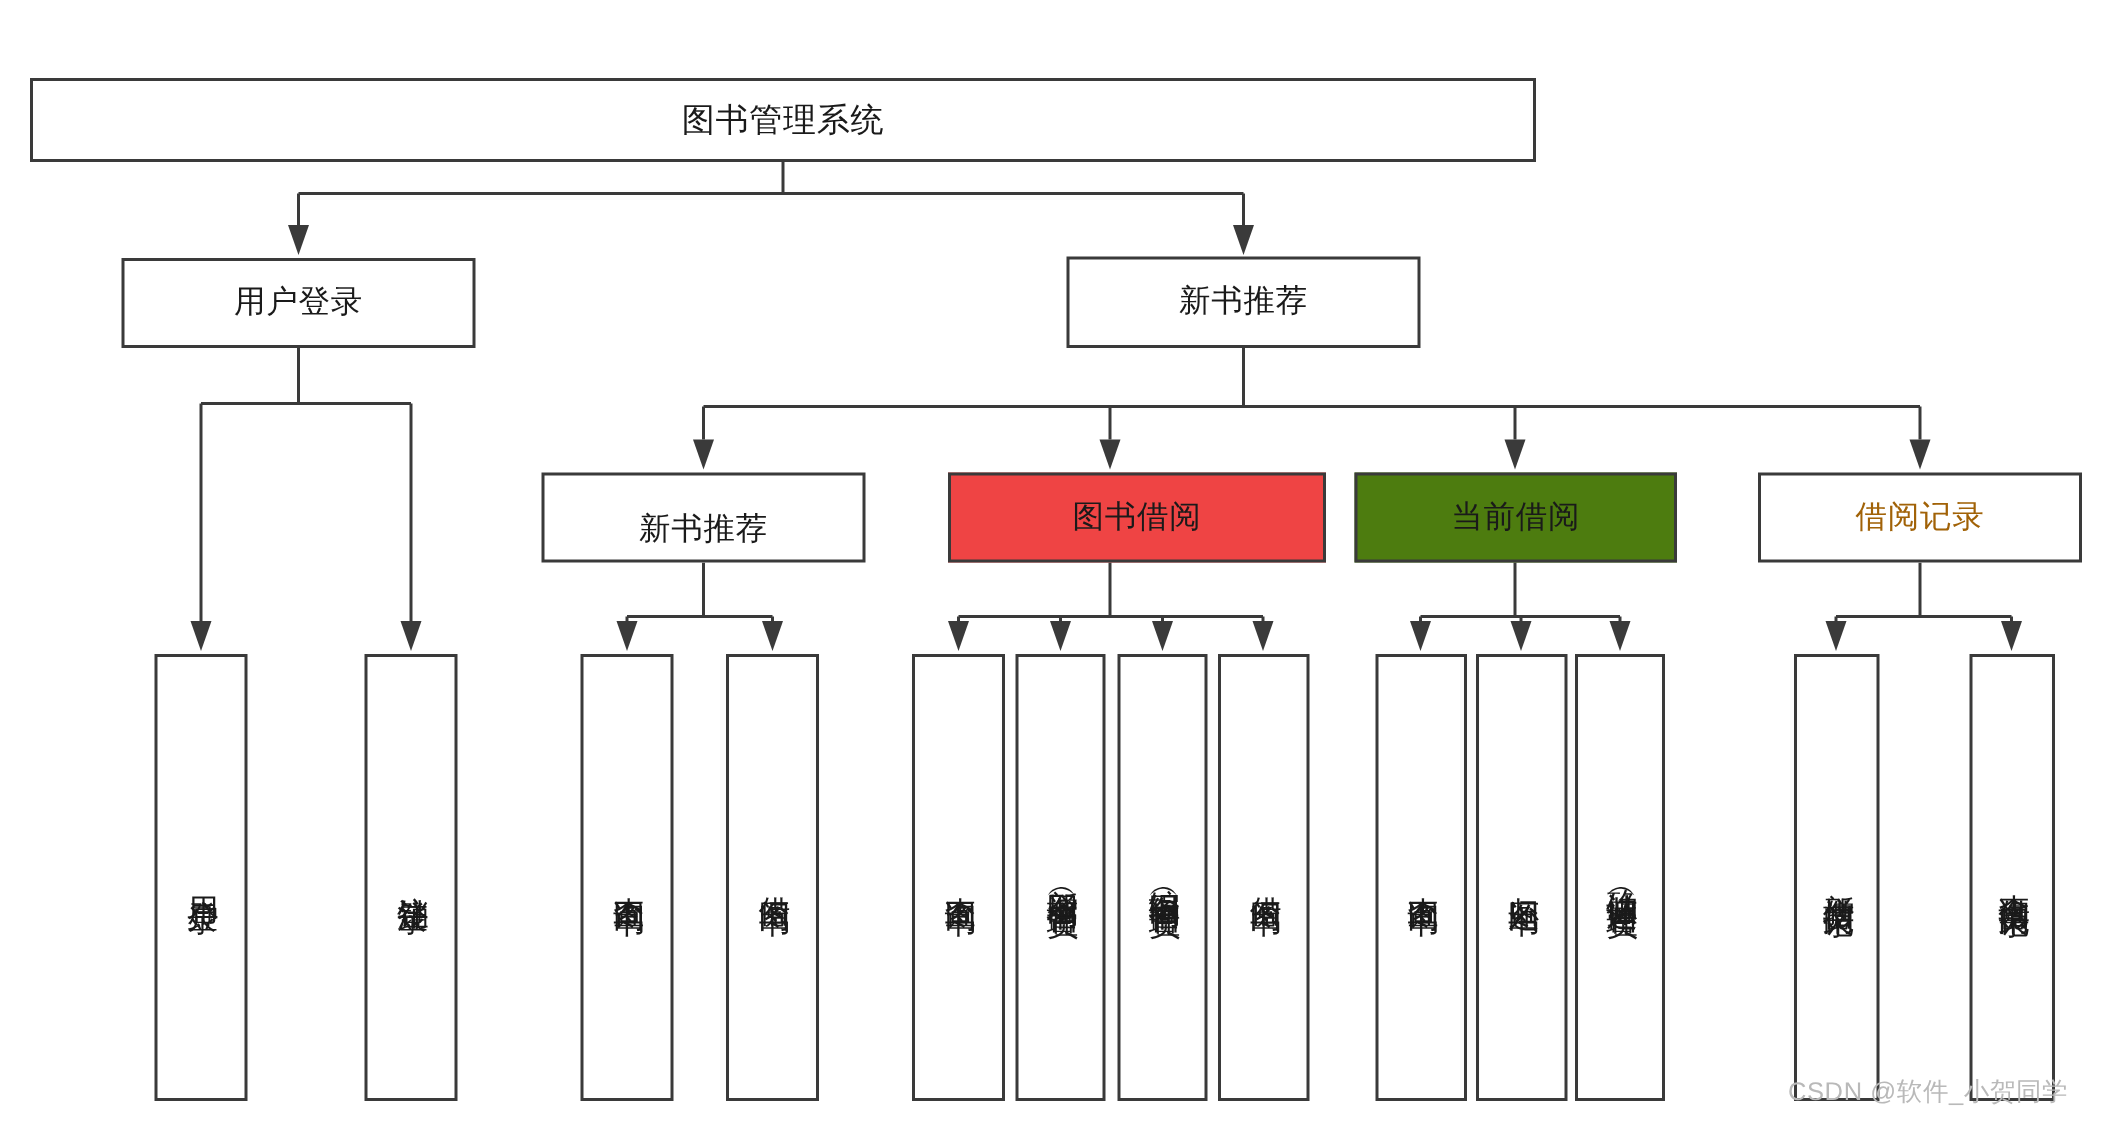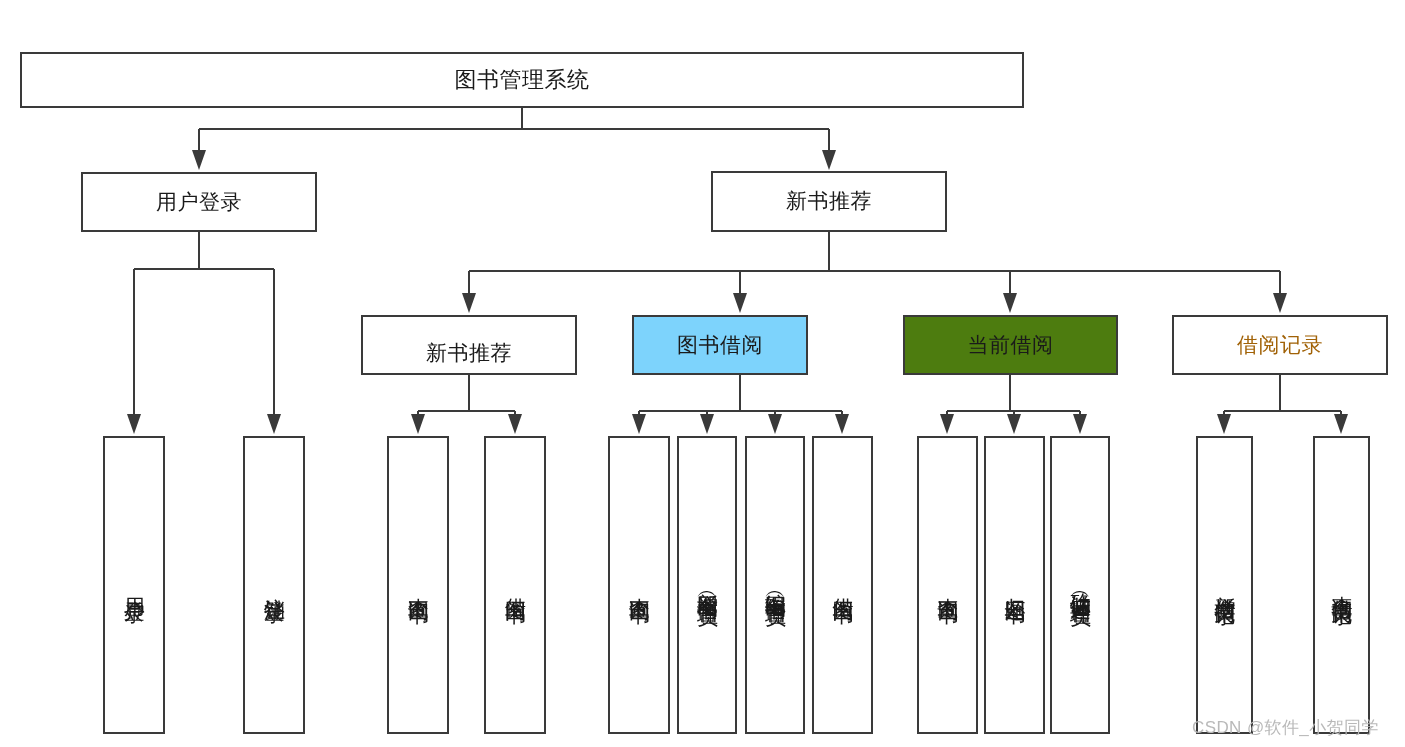--- a/index.html
+++ b/index.html
@@ -125,21 +125,21 @@
       </div>
       <div class="node horizontal level2" style="left: 81px; top: 172px; width: 236px; height: 60px; border-color: rgb(58, 58, 58); background: rgb(255, 255, 255); border-width: 2px;">
         <span class="node-label" style="color: rgb(26, 26, 26);">用户登录</span>
       </div>
       <div class="node horizontal level2" style="left: 711px; top: 171px; width: 236px; height: 61px; border-color: rgb(58, 58, 58); background: rgb(255, 255, 255); border-width: 2px;">
         <span class="node-label" style="color: rgb(26, 26, 26);">新书推荐</span>
       </div>
       <div class="node horizontal level3" style="left: 361px; top: 315px; width: 216px; height: 60px; border-color: rgb(58, 58, 58); background: rgb(255, 255, 255); border-width: 2px;">
         <span class="node-label" style="color: rgb(26, 26, 26); margin-top: 16px;">新书推荐</span>
       </div>
-      <div class="node horizontal level3" style="left: 632px; top: 315px; width: 176px; height: 60px; border-color: rgb(58, 58, 58); background: #7dd3fc; border-width: 2px;">
+      <div class="node horizontal level3" style="left: 632px; top: 315px; width: 252px; height: 60px; border-color: rgb(58, 58, 58); background: #ef4444; border-width: 2px;">
         <span class="node-label" style="color: rgb(26, 26, 26);">图书借阅</span>
       </div>
       <div class="node horizontal level3" style="left: 903px; top: 315px; width: 215px; height: 60px; border-color: rgb(58, 58, 58); background: #4d7c0f; border-width: 2px;">
         <span class="node-label" style="color: rgb(26, 26, 26);">当前借阅</span>
       </div>
       <div class="node horizontal level3" style="left: 1172px; top: 315px; width: 216px; height: 60px; border-color: rgb(58, 58, 58); background: rgb(255, 255, 255); border-width: 2px;">
         <span class="node-label" style="color: #a16207;">借阅记录</span>
       </div>
       <div class="node vertical leaf" style="left: 103px; top: 436px; width: 62px; height: 298px; border-color: rgb(58, 58, 58); background: rgb(255, 255, 255); border-width: 2px;">
         <span class="node-label" style="color: rgb(26, 26, 26);">用户登录</span>

